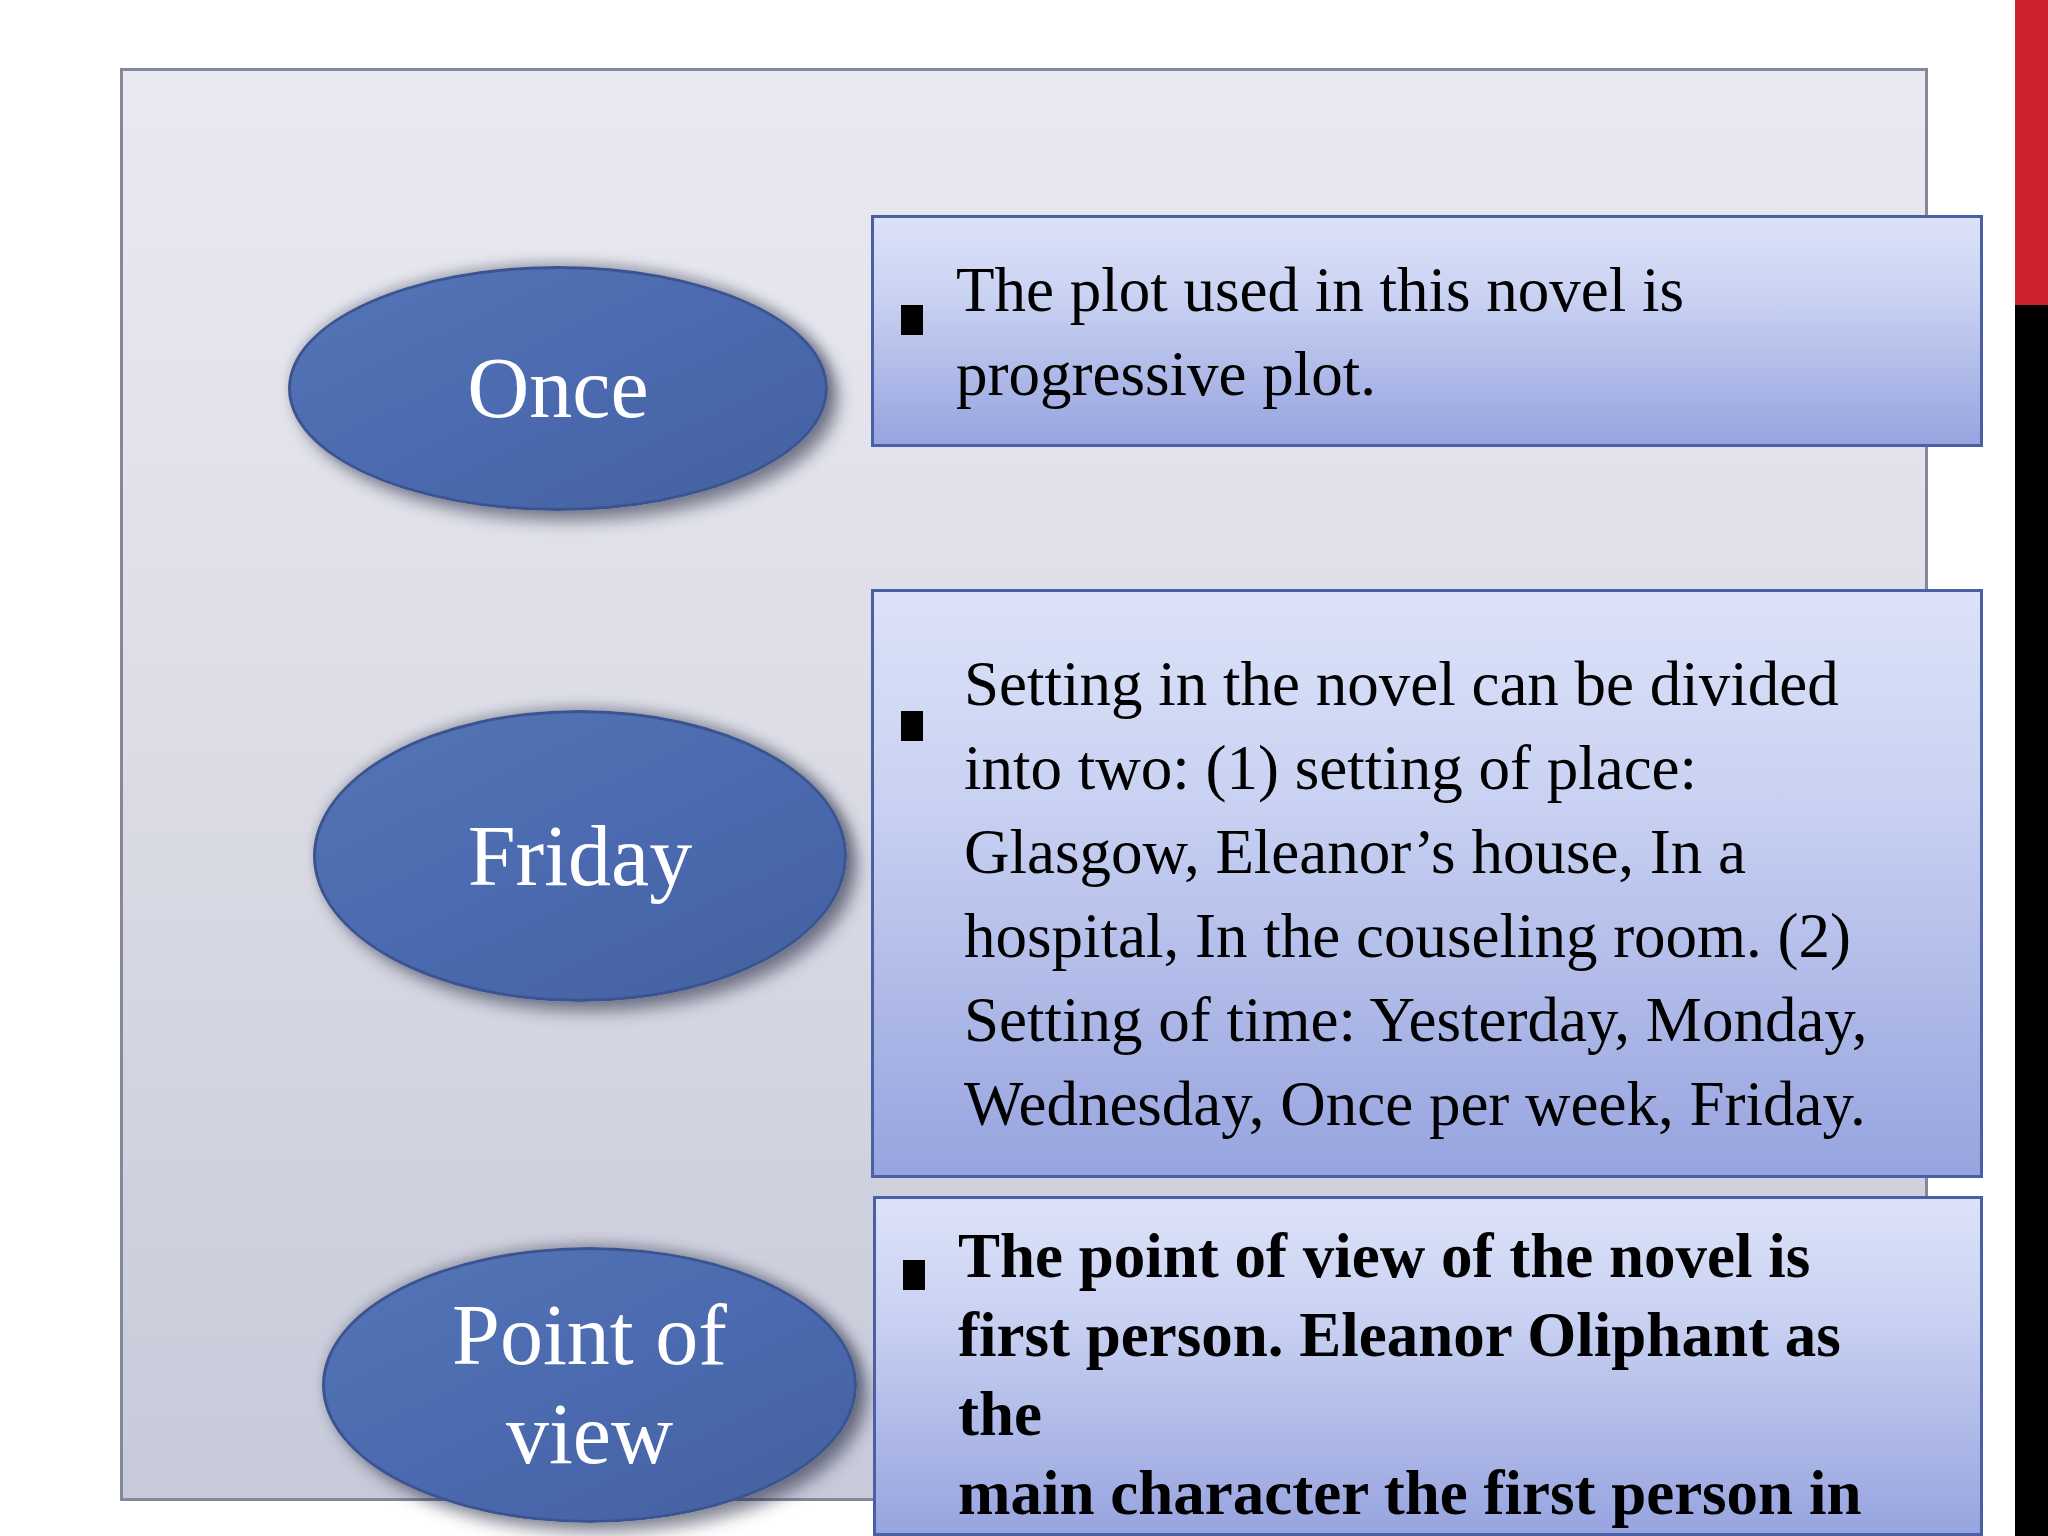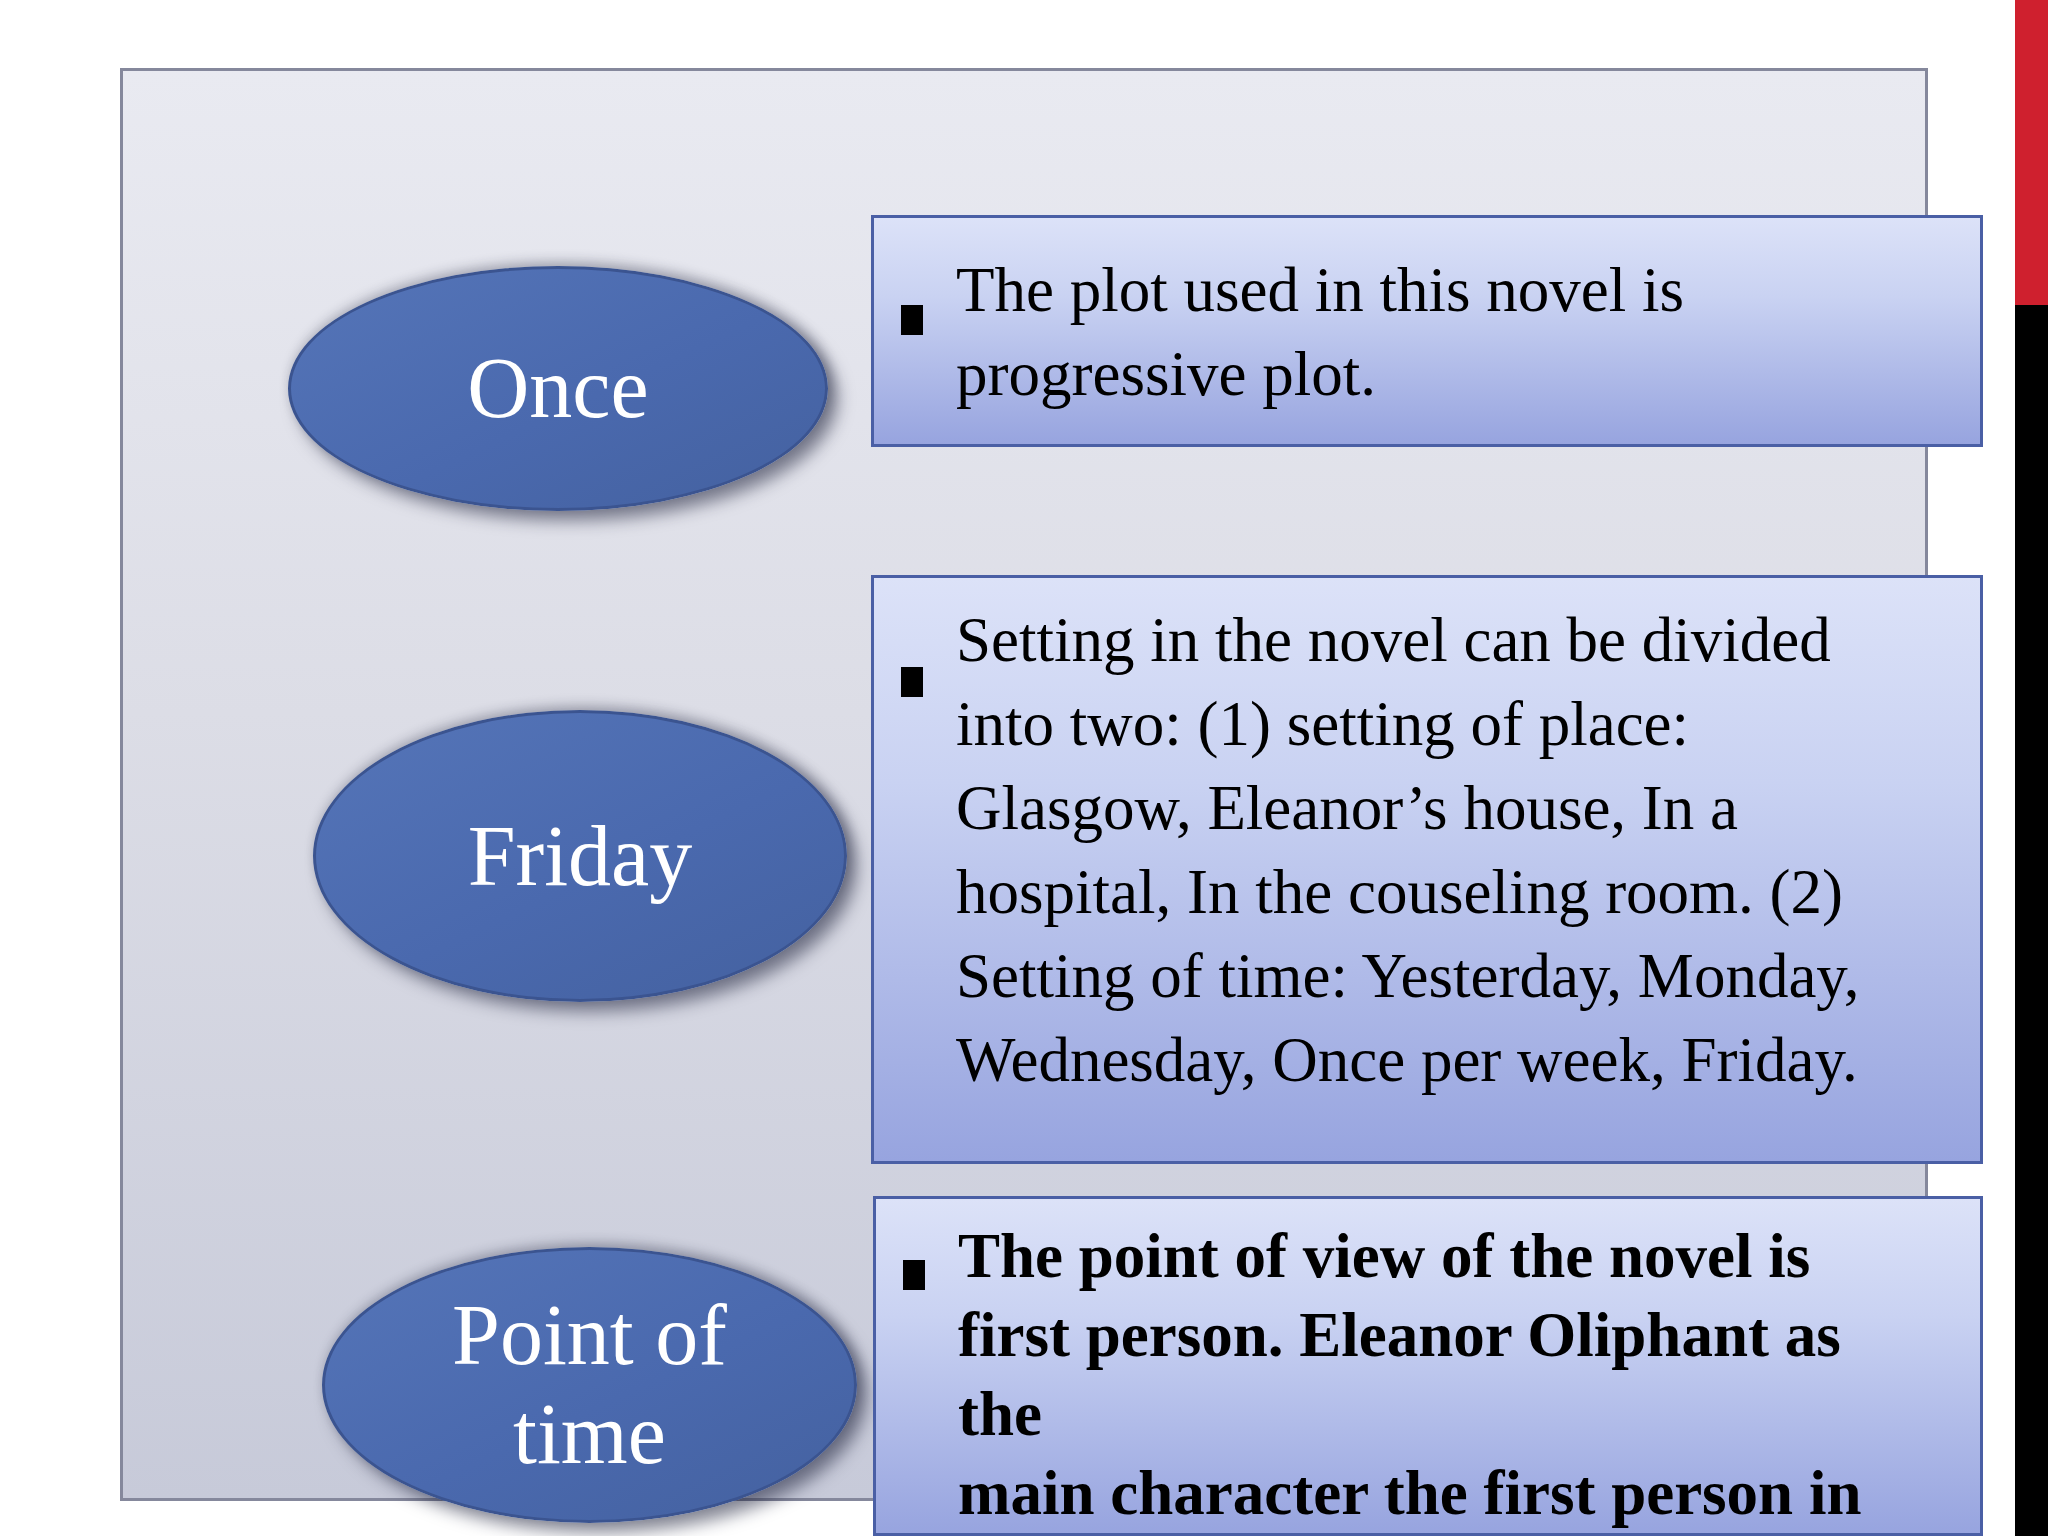--- a/index.html
+++ b/index.html
@@ -54,21 +54,21 @@
   .tbox .btext { flex: 1; white-space: pre-line; }
   .bullet {
     flex: 0 0 auto;
     width: 22px; height: 30px;
     background: #000000;
     margin-right: 33px;
   }
   .box-plot    { left: 748px; top: 144px;  width: 1112px; height: 232px; padding-top: 30px; }
   .box-plot    .btext { line-height: 84px; }
   .box-plot    .bullet { margin-top: 57px; }
-  .box-setting { left: 748px; top: 504px;  width: 1112px; height: 589px; padding-top: 20px; }
+  .box-setting { left: 748px; top: 518px;  width: 1112px; height: 589px; padding-top: 50px; gap: 8px; }
   .box-setting .btext { line-height: 84px; }
   .box-setting .bullet { margin-top: 69px; }
   .box-pov     { left: 750px; top: 1125px; width: 1110px; height: 340px; padding-top: 18px; }
   .box-pov     .btext { line-height: 79px; font-weight: bold; }
   .box-pov     .bullet { margin-top: 43px; }
 </style>
 </head>
 <body>
 
 <div class="accent-red"></div>
@@ -79,21 +79,21 @@
   <div class="ellipse ellipse-plot">
     <span>Once</span>
   </div>
 
   <div class="ellipse ellipse-setting">
     <span>Friday</span>
   </div>
 
   <div class="ellipse ellipse-pov">
     <span>Point of
-time</span>
+view</span>
   </div>
 
   <div class="tbox box-plot">
     <span class="bullet"></span>
     <div class="btext">The plot used in this novel is
 progressive plot.</div>
   </div>
 
   <div class="tbox box-setting">
     <span class="bullet"></span>

